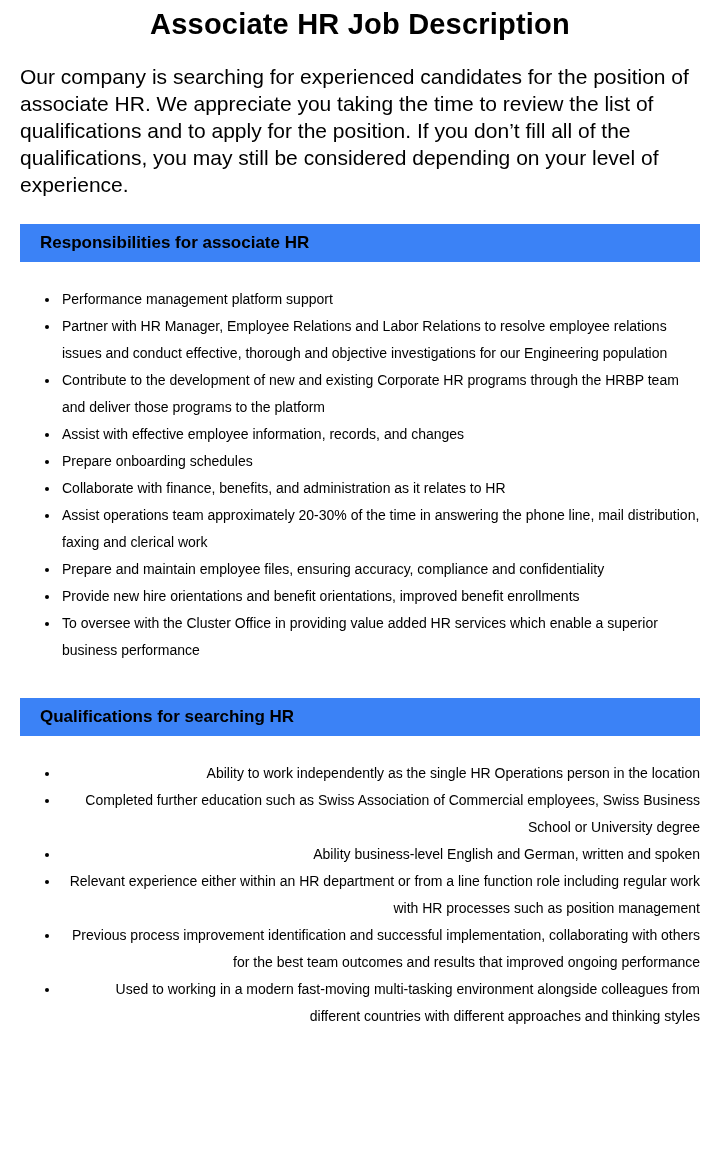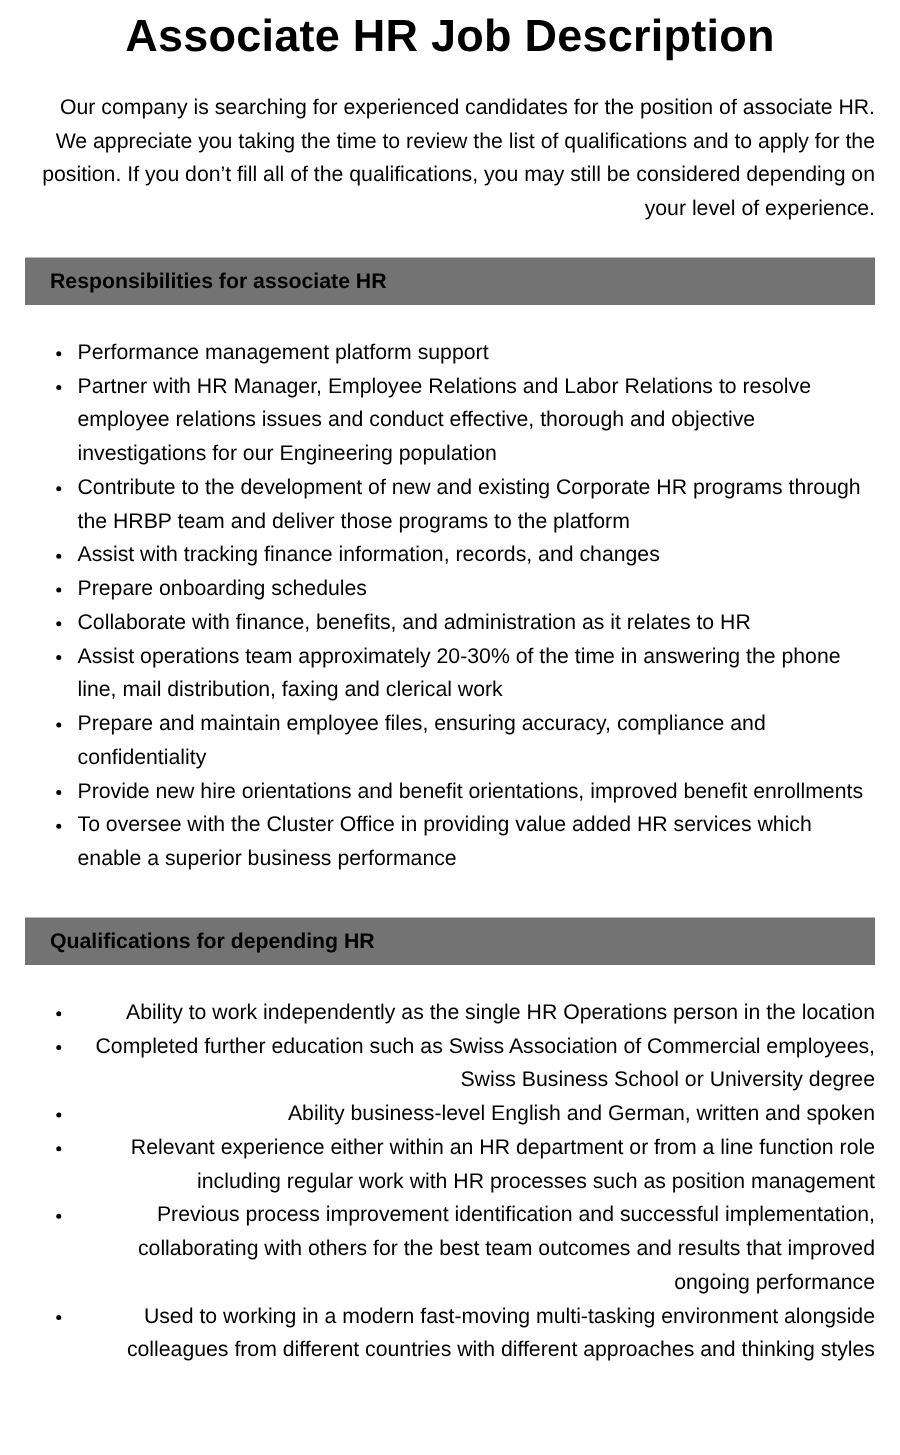--- a/index.html
+++ b/index.html
@@ -12,44 +12,43 @@
       margin: 0 auto;
       font-family: "Liberation Sans", sans-serif;
       color: #000000;
       -webkit-font-smoothing: antialiased;
     }
     .page {
       padding: 0 20px 30px 20px;
     }
     .page-title {
       text-align: center;
-      font-size: 36px;
+      font-size: 29px;
       font-weight: 700;
       letter-spacing: 0.2px;
       padding: 8px 0 0 0;
       margin-bottom: 22px;
     }
     .intro {
-      font-size: 17px;
+      font-size: 21px;
       line-height: 27px;
       margin-bottom: 26px;
-      text-align: right;
     }
     .section-header {
-      background: #737373;
+      background: #3b82f6;
       font-size: 17px;
       font-weight: 700;
       padding: 10px 20px;
       line-height: 18px;
     }
     ul.bullet-list {
       list-style: disc;
       margin: 24px 0 34px 0;
       padding-left: 40px;
-      font-size: 17px;
+      font-size: 14px;
       line-height: 27px;
     }
     ul.bullet-list li {
       padding-left: 2px;
     }
     ul.bullet-list li::marker {
       font-size: 14px;
     }
     .section:last-child ul.bullet-list {
       margin-bottom: 0;
@@ -64,32 +63,32 @@
   <h1 class="page-title">Associate HR Job Description</h1>
 
   <p class="intro">Our company is searching for experienced candidates for the position of associate HR. We appreciate you taking the time to review the list of qualifications and to apply for the position. If you don’t fill all of the qualifications, you may still be considered depending on your level of experience.</p>
 
   <div class="section">
     <div class="section-header">Responsibilities for associate HR</div>
     <ul class="bullet-list">
       <li>Performance management platform support</li>
       <li>Partner with HR Manager, Employee Relations and Labor Relations to resolve employee relations issues and conduct effective, thorough and objective investigations for our Engineering population</li>
       <li>Contribute to the development of new and existing Corporate HR programs through the HRBP team and deliver those programs to the platform</li>
-      <li>Assist with tracking finance information, records, and changes</li>
+      <li>Assist with effective employee information, records, and changes</li>
       <li>Prepare onboarding schedules</li>
       <li>Collaborate with finance, benefits, and administration as it relates to HR</li>
       <li>Assist operations team approximately 20-30% of the time in answering the phone line, mail distribution, faxing and clerical work</li>
       <li>Prepare and maintain employee files, ensuring accuracy, compliance and confidentiality</li>
       <li>Provide new hire orientations and benefit orientations, improved benefit enrollments</li>
       <li>To oversee with the Cluster Office in providing value added HR services which enable a superior business performance</li>
     </ul>
   </div>
 
   <div class="section">
-    <div class="section-header">Qualifications for depending HR</div>
+    <div class="section-header">Qualifications for searching HR</div>
     <ul class="bullet-list">
       <li>Ability to work independently as the single HR Operations person in the location</li>
       <li>Completed further education such as Swiss Association of Commercial employees, Swiss Business School or University degree</li>
       <li>Ability business-level English and German, written and spoken</li>
       <li>Relevant experience either within an HR department or from a line function role including regular work with HR processes such as position management</li>
       <li>Previous process improvement identification and successful implementation, collaborating with others for the best team outcomes and results that improved ongoing performance</li>
       <li>Used to working in a modern fast-moving multi-tasking environment alongside colleagues from different countries with different approaches and thinking styles</li>
     </ul>
   </div>
 

